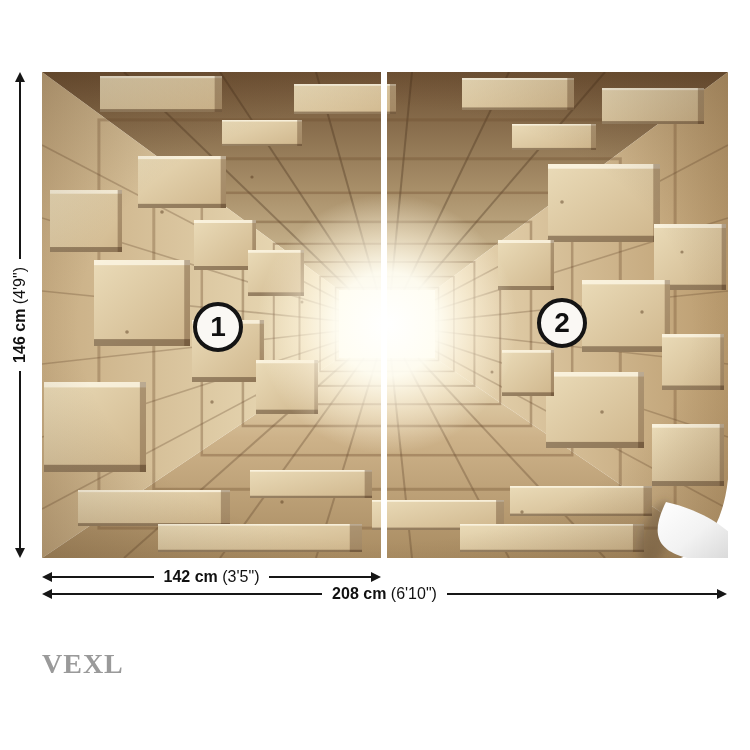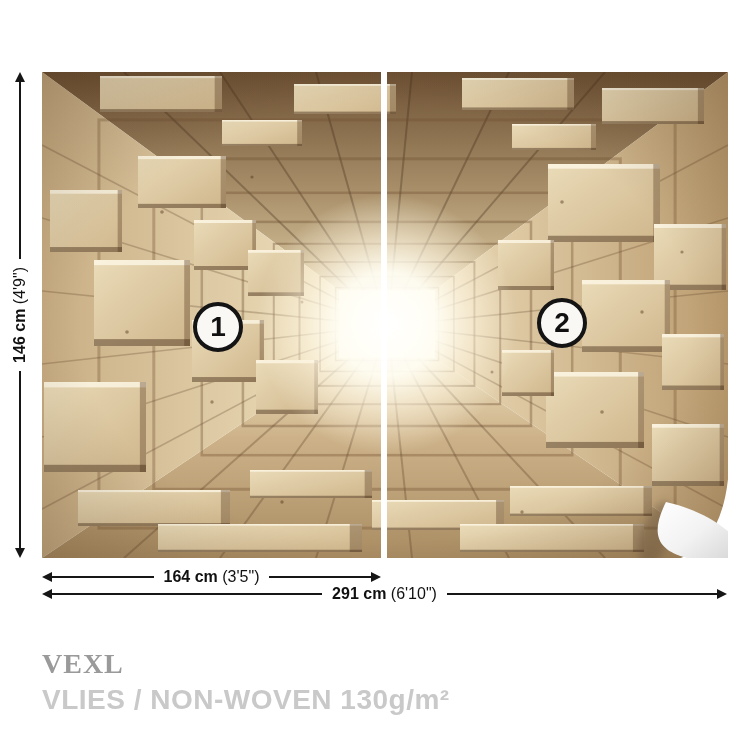--- a/index.html
+++ b/index.html
@@ -209,29 +209,28 @@
     <span class="ah ah-up"></span>
     <span class="line"></span>
     <span class="dim-label"><span class="num">146 cm</span>&nbsp;<span class="imp">(4'9")</span></span>
     <span class="line"></span>
     <span class="ah ah-down"></span>
   </div>
 
   <div class="dim dim-h" id="dim-panel">
     <span class="ah ah-left"></span>
     <span class="line"></span>
-    <span class="dim-label"><span class="num">164 cm</span>&nbsp;<span class="imp">(3'5")</span></span>
+    <span class="dim-label"><span class="num">142 cm</span>&nbsp;<span class="imp">(3'5")</span></span>
     <span class="line"></span>
     <span class="ah ah-right"></span>
   </div>
 
   <div class="dim dim-h" id="dim-total">
     <span class="ah ah-left"></span>
     <span class="line"></span>
-    <span class="dim-label"><span class="num">291 cm</span>&nbsp;<span class="imp">(6'10")</span></span>
+    <span class="dim-label"><span class="num">208 cm</span>&nbsp;<span class="imp">(6'10")</span></span>
     <span class="line"></span>
     <span class="ah ah-right"></span>
   </div>
 
   <div class="brand">VEXL</div>
-  <div class="material">VLIES / NON-WOVEN 130g/m²</div>
 
 </div>
 
 </body></html>

